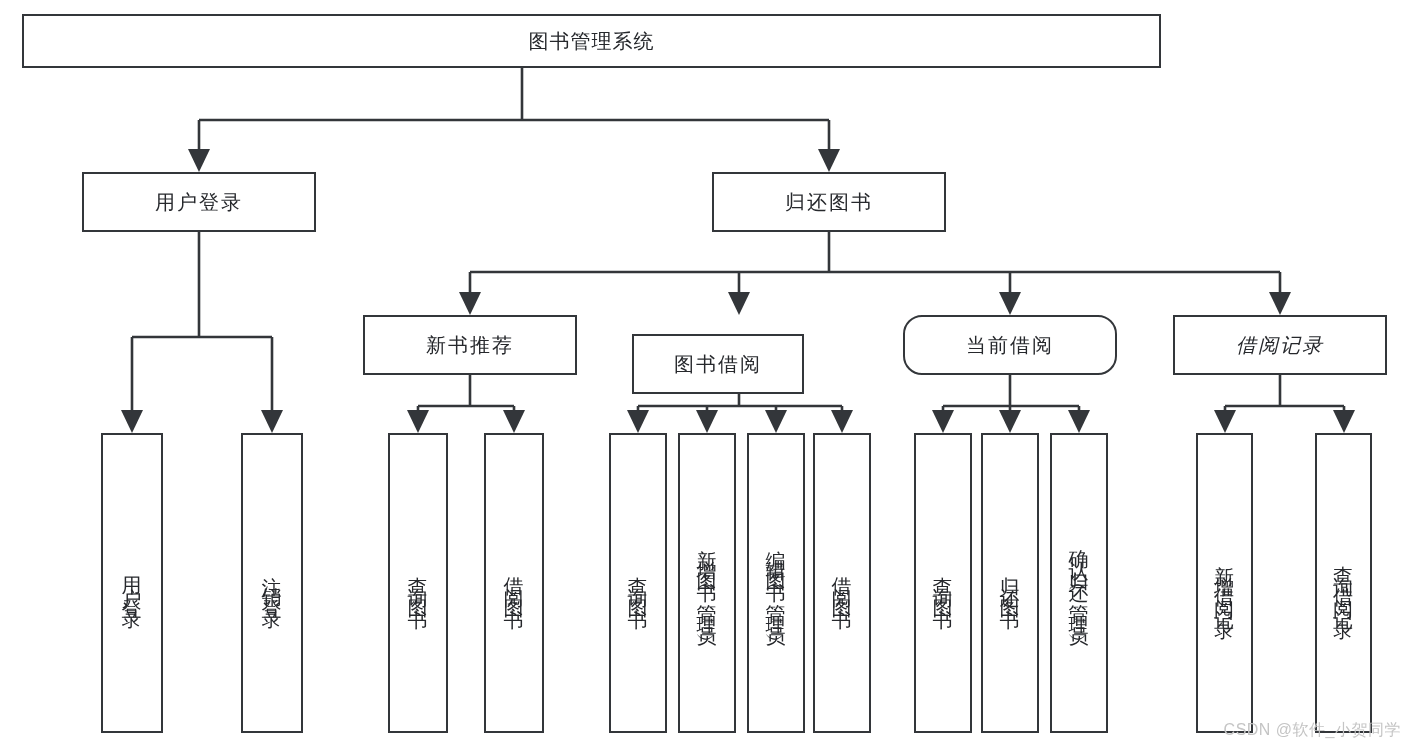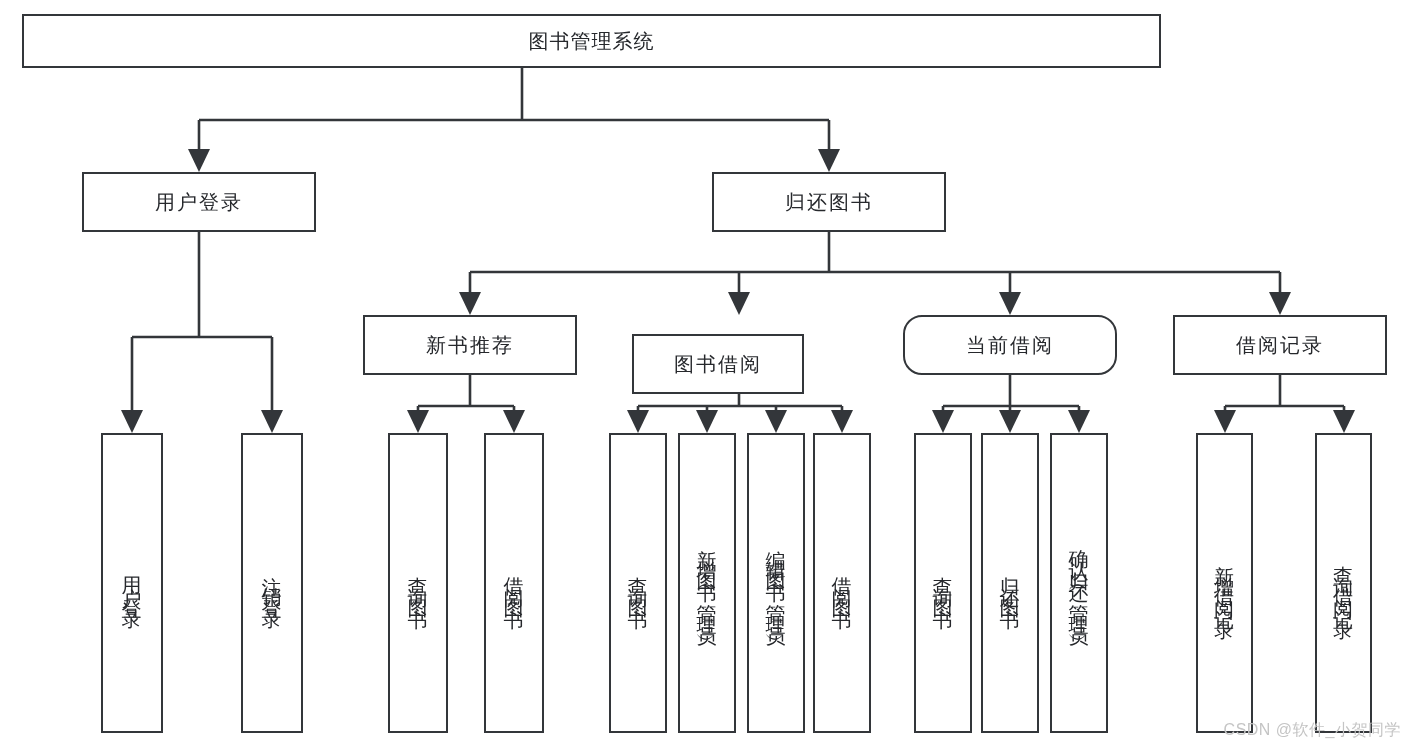--- a/index.html
+++ b/index.html
@@ -33,21 +33,21 @@
     line-height: 1;
     white-space: normal;
   }
   
   .n-root   { left: 22px;  top: 14px;  width: 1139px; height: 54px; }
   .n-l2a    { left: 82px;  top: 172px; width: 234px;  height: 60px; }
   .n-l2b    { left: 712px; top: 172px; width: 234px;  height: 60px; }
   .n-l3a    { left: 363px; top: 315px; width: 214px;  height: 60px; }
   .n-l3b    { left: 632px; top: 334px; width: 172px;  height: 60px; }
   .n-l3c    { left: 903px; top: 315px; width: 214px;  height: 60px; border-radius: 19px; }
-  .n-l3d    { left: 1173px;top: 315px; width: 214px;  height: 60px; }
+  .n-l3d    { left: 1173px;top: 315px; width: 214px;  height: 60px; font-style: italic; }
   .lf { top: 433px; height: 300px; }
   .lf-1  { left: 101px;  width: 62px; }
   .lf-2  { left: 241px;  width: 62px; }
   .lf-3  { left: 388px;  width: 60px; }
   .lf-4  { left: 484px;  width: 60px; }
   .lf-5  { left: 609px;  width: 58px; }
   .lf-6  { left: 678px;  width: 58px; }
   .lf-7  { left: 747px;  width: 58px; }
   .lf-8  { left: 813px;  width: 58px; }
   .lf-9  { left: 914px;  width: 58px; }

